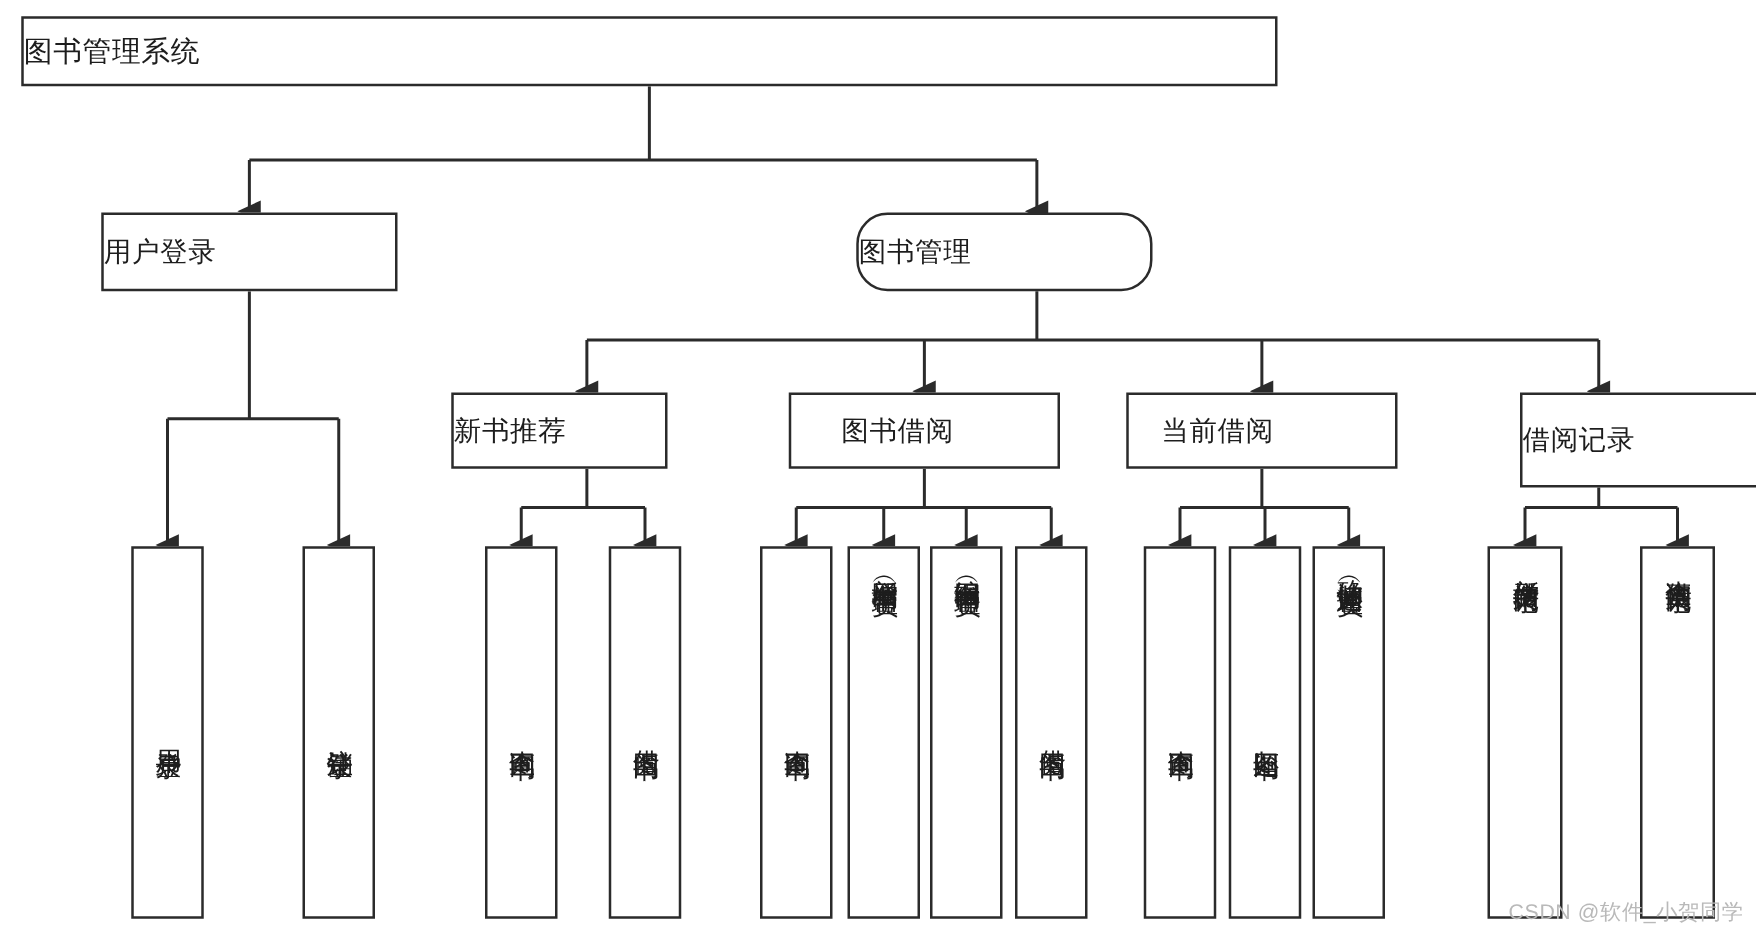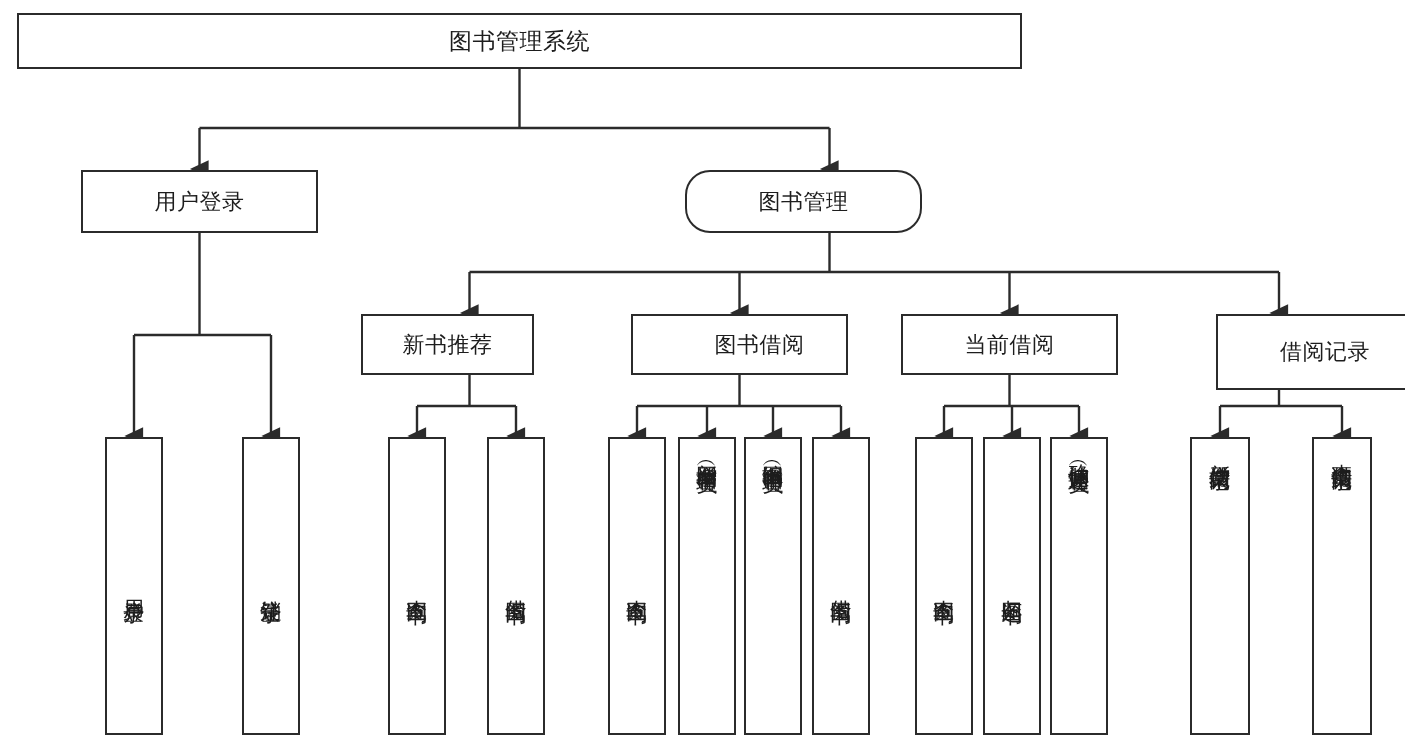--- a/index.html
+++ b/index.html
@@ -25,21 +25,21 @@
     width: 1405px;
     height: 747px;
   }
   .node-box {
     position: absolute;
     box-sizing: border-box;
     background: #ffffff;
     border: 2px solid #2b2b2b;
     display: flex;
     align-items: center;
-    justify-content: center;
+    justify-content: flex-start;
     overflow: hidden;
   }
   .node-label {
     color: #1d1d1d;
     text-align: center;
     line-height: 1.15;
     white-space: pre-line;
     letter-spacing: 0.5px;
   }
   .node-h .node-label {
@@ -133,21 +133,21 @@
       </div>
       <div class="node-box node-h" style="left: 685px; top: 170px; width: 237px; height: 63px; border-radius: 25px;">
         <span class="node-label">图书管理</span>
       </div>
       <div class="node-box node-h" style="left: 361px; top: 314px; width: 173px; height: 61px;">
         <span class="node-label">新书推荐</span>
       </div>
       <div class="node-box node-h" style="left: 631px; top: 314px; width: 217px; height: 61px; padding-left: 40px;">
         <span class="node-label">图书借阅</span>
       </div>
-      <div class="node-box node-h" style="left: 901px; top: 314px; width: 217px; height: 61px;">
+      <div class="node-box node-h" style="left: 901px; top: 314px; width: 217px; height: 61px; padding-left: 26px;">
         <span class="node-label">当前借阅</span>
       </div>
       <div class="node-box node-h" style="left: 1216px; top: 314px; width: 218px; height: 76px;">
         <span class="node-label">借阅记录</span>
       </div>
       <div class="node-box node-v center-text" style="left: 105px; top: 437px; width: 58px; height: 298px;">
         <span class="node-label">用户登录</span>
       </div>
       <div class="node-box node-v center-text" style="left: 242px; top: 437px; width: 58px; height: 298px;">
         <span class="node-label">注销登录</span>
@@ -180,13 +180,14 @@
         <span class="node-label">确认归还（管理员）</span>
       </div>
       <div class="node-box node-v" style="left: 1190px; top: 437px; width: 60px; height: 298px;">
         <span class="node-label">新增借阅记录</span>
       </div>
       <div class="node-box node-v" style="left: 1312px; top: 437px; width: 60px; height: 298px;">
         <span class="node-label">查询借阅记录</span>
       </div>
     </div>
 
+  <div id="watermark">CSDN @软件_小贺同学</div>
 </div>
 
 </body></html>

